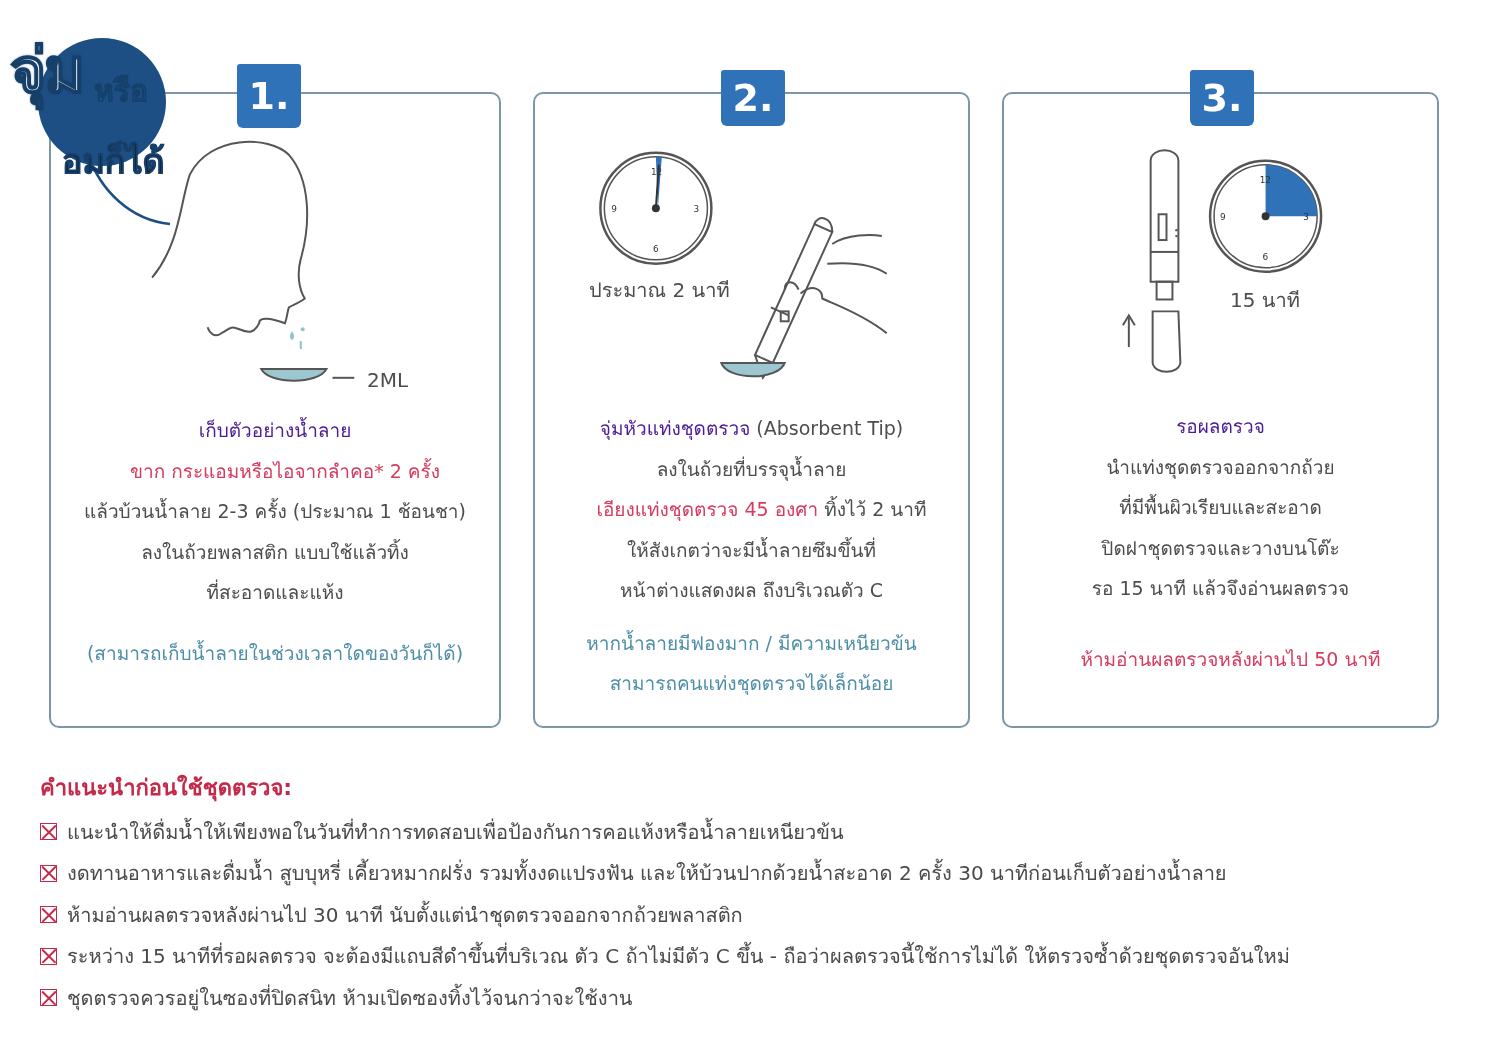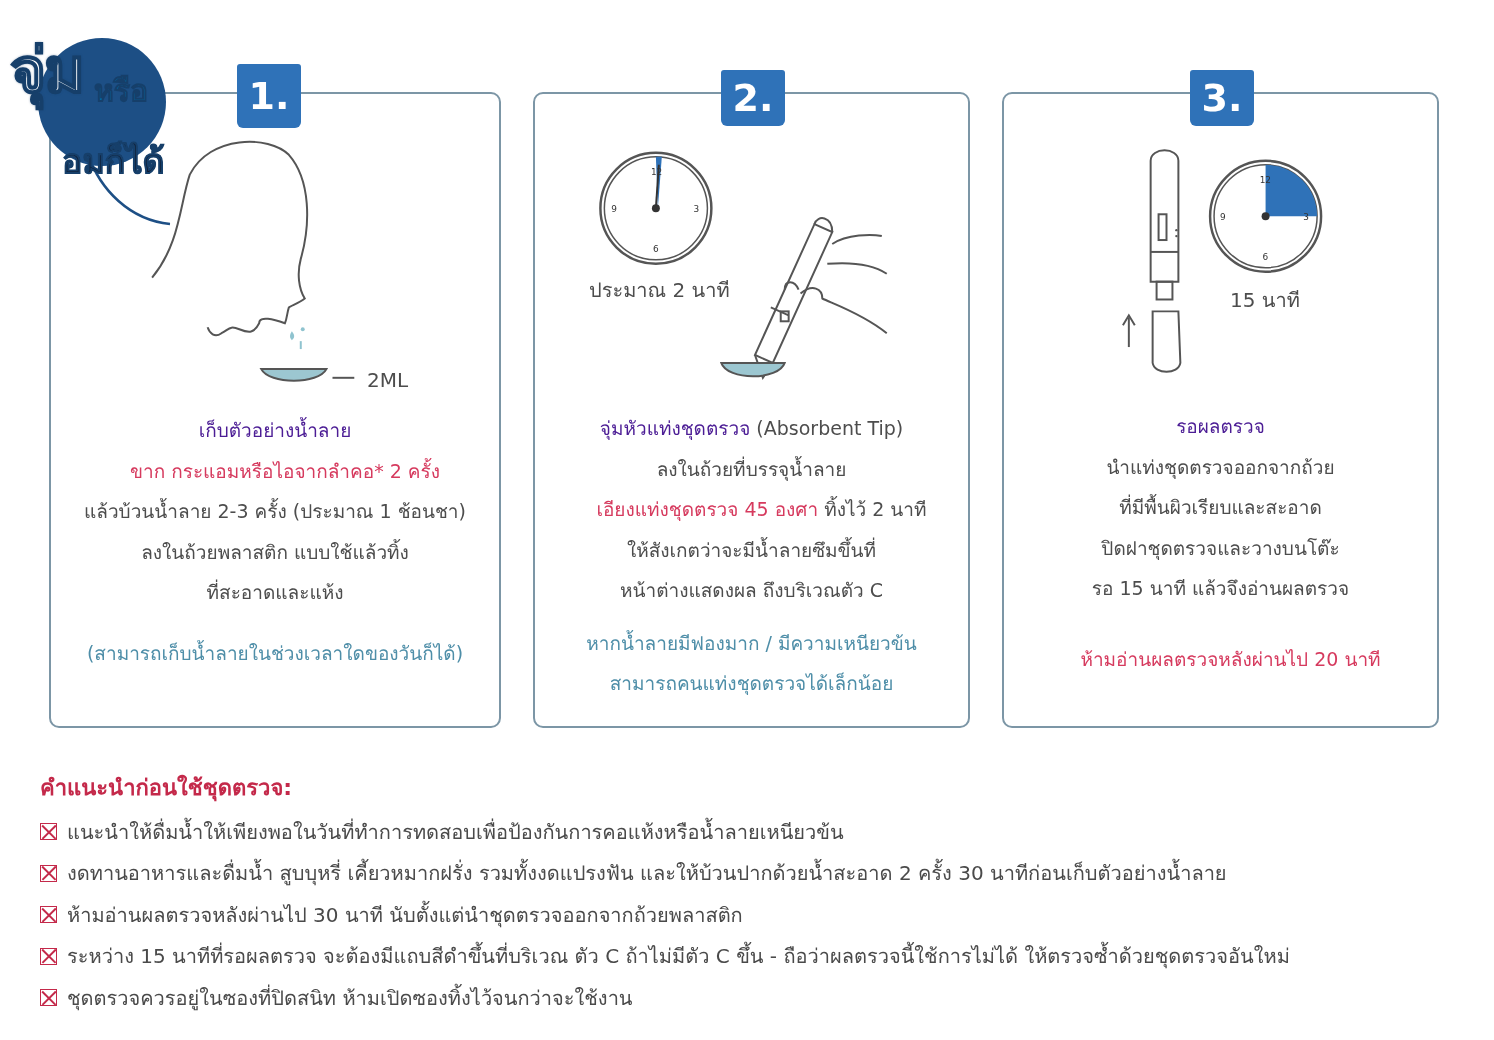--- a/index.html
+++ b/index.html
@@ -160,21 +160,21 @@
     </g>
   </svg>
   <div class="illus-label" style="left:226px; top:190px;">15 นาที</div>
 
   <div class="text-block" style="top:312px;">
     <div class="title">รอผลตรวจ</div>
     <div>นำแท่งชุดตรวจออกจากถ้วย</div>
     <div>ที่มีพื้นผิวเรียบและสะอาด</div>
     <div>ปิดฝาชุดตรวจและวางบนโต๊ะ</div>
     <div>รอ 15 นาที แล้วจึงอ่านผลตรวจ</div>
-    <div class="red" style="margin-top:30px;">ห้ามอ่านผลตรวจหลังผ่านไป 20 นาที</div>
+    <div class="red" style="margin-top:30px;">ห้ามอ่านผลตรวจหลังผ่านไป 50 นาที</div>
   </div>
 </div>
 
 <div class="bubble"></div>
 <svg style="position:absolute; left:80px; top:150px;" width="100" height="80">
   <path d="M8 4 C 20 40, 50 70, 90 74" fill="none" stroke="#1d4f85" stroke-width="2.5"></path>
 </svg>
 <div class="bubble-text-1">จุ่ม</div>
 <div class="bubble-text-2">หรือ</div>
 <div class="bubble-text-3">อมก็ได้</div>

